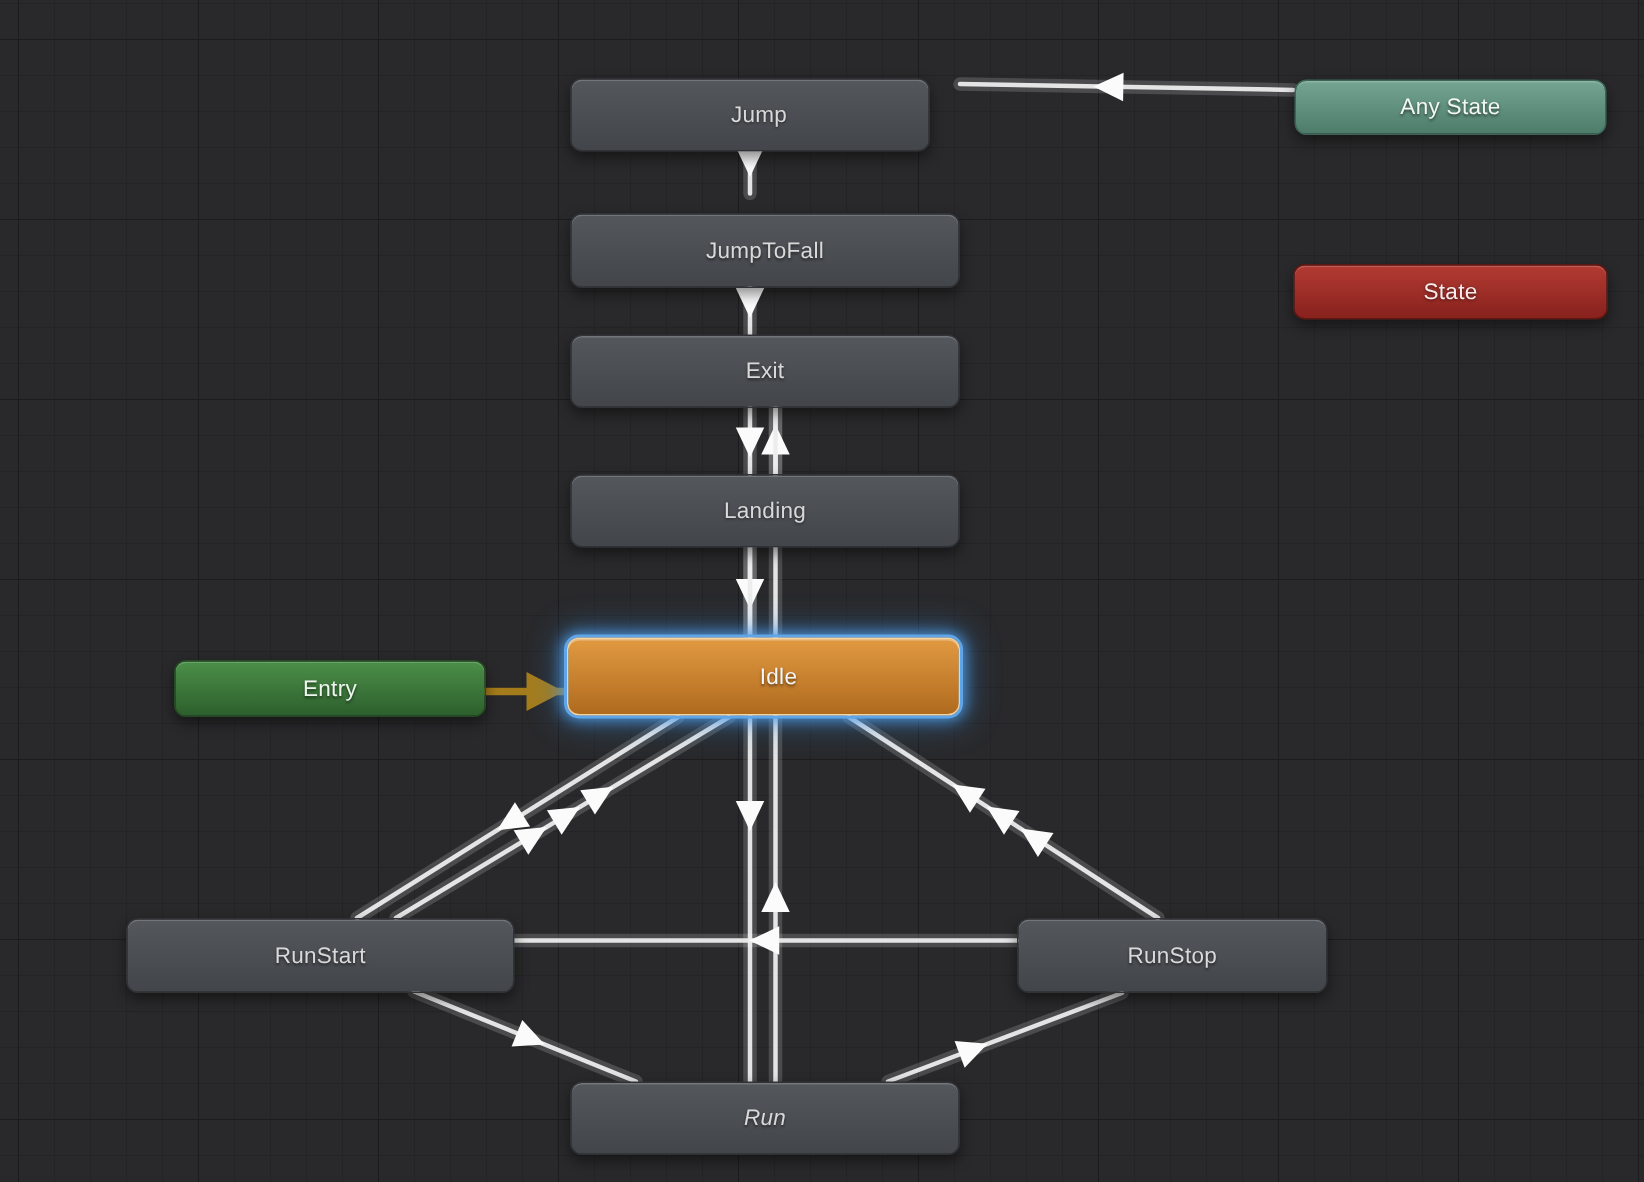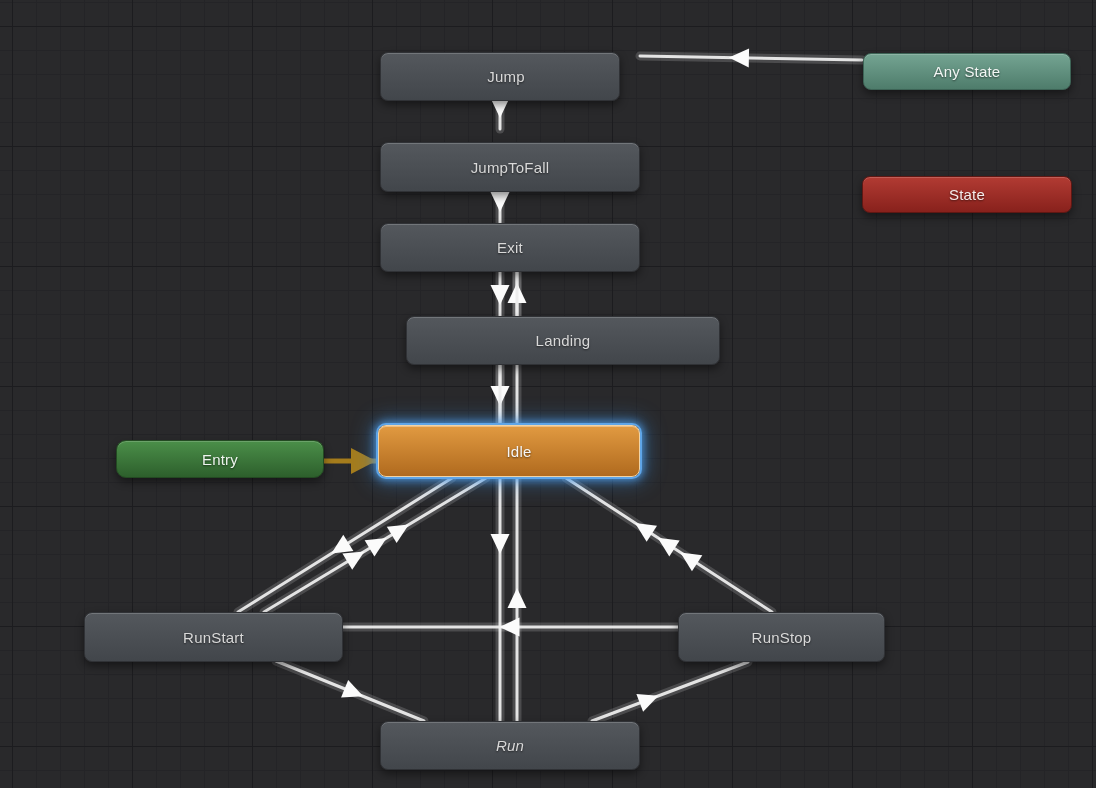--- a/index.html
+++ b/index.html
@@ -134,27 +134,27 @@
   <div id="nodes">
       <div class="node kind-state" style="left: 380px; top: 52px; width: 240px; height: 49px; padding-left: 12px;">
         <span class="label">Jump</span>
       </div>
       <div class="node kind-state" style="left: 380px; top: 142px; width: 260px; height: 50px;">
         <span class="label">JumpToFall</span>
       </div>
       <div class="node kind-state" style="left: 380px; top: 223px; width: 260px; height: 49px;">
         <span class="label">Exit</span>
       </div>
-      <div class="node kind-state" style="left: 380px; top: 316px; width: 314px; height: 49px; margin-left: 26px;">
+      <div class="node kind-state" style="left: 380px; top: 316px; width: 260px; height: 49px;">
         <span class="label">Landing</span>
       </div>
       <div class="node kind-state-selected" style="left: 378px; top: 425px; width: 262px; height: 52px;">
         <span class="label">Idle</span>
       </div>
-      <div class="node kind-entry" style="left: 116px; top: 440px; width: 208px; height: 38px; border-radius: 10px;">
+      <div class="node kind-entry" style="left: 116px; top: 440px; width: 208px; height: 38px;">
         <span class="label">Entry</span>
       </div>
       <div class="node kind-any-state" style="left: 863px; top: 53px; width: 208px; height: 37px;">
         <span class="label">Any State</span>
       </div>
       <div class="node kind-exit" style="left: 862px; top: 176px; width: 210px; height: 37px;">
         <span class="label">State</span>
       </div>
       <div class="node kind-state" style="left: 84px; top: 612px; width: 259px; height: 50px;">
         <span class="label">RunStart</span>

